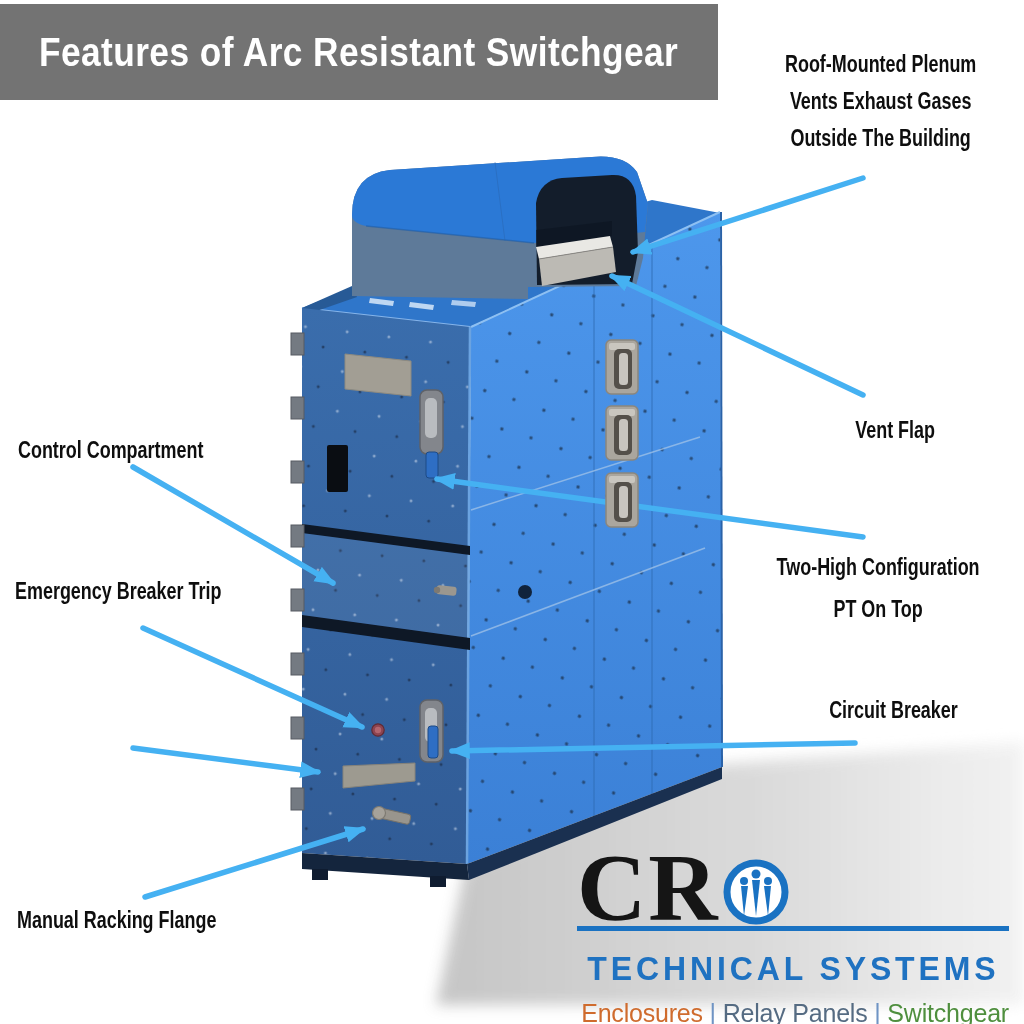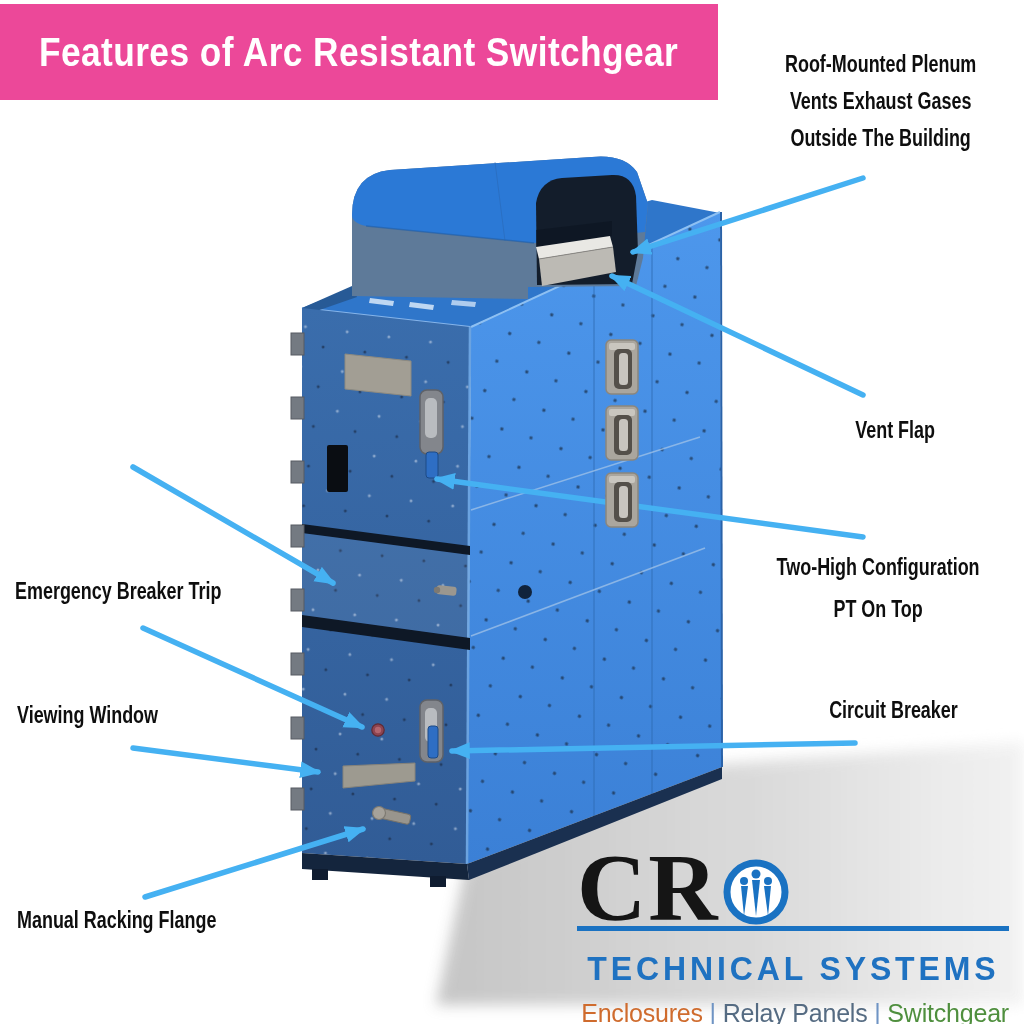--- a/index.html
+++ b/index.html
@@ -1,21 +1,21 @@
 <!DOCTYPE html>
 <html><head>
 <meta charset="utf-8">
 <style>
   html,body{margin:0;padding:0;background:#ffffff;}
   #stage{position:relative;width:1024px;height:1024px;background:#ffffff;overflow:hidden;
          font-family:"Liberation Sans",sans-serif;}
   svg{position:absolute;left:0;top:0;}
 
   
-  .banner{position:absolute;left:0;top:4px;width:718px;height:96px;background:#ec4899;
+  .banner{position:absolute;left:0;top:4px;width:718px;height:96px;background:#737373;
           display:flex;align-items:center;justify-content:center;}
   .banner-text{color:#ffffff;font-weight:700;font-size:41px;display:inline-block;
                transform:scaleX(0.86);transform-origin:50% 50%;white-space:nowrap;letter-spacing:0.5px;}
 
   
   .lbl{position:absolute;color:#0e0e0e;font-weight:700;font-size:23px;line-height:36px;}
   .lbl .cond{display:inline-block;transform:scaleX(0.78);white-space:pre-line;}
   .lbl.left-a .cond{transform-origin:0 50%;}
   .lbl.center-a{text-align:center;}
   .lbl.center-a .cond{transform-origin:50% 50%;}
@@ -213,25 +213,25 @@
   </div>
 
   <div id="lbl-roof" class="lbl center-a">
     <span class="cond">Roof-Mounted Plenum
 Vents Exhaust Gases
 Outside The Building</span>
   </div>
   <div id="lbl-vent" class="lbl center-a">
     <span class="cond">Vent Flap</span>
   </div>
+  <div id="lbl-control" class="lbl left-a">
+    <span class="cond">Control Compartment</span>
+  </div>
   <div id="lbl-emergency" class="lbl left-a">
     <span class="cond">Emergency Breaker Trip</span>
-  </div>
-  <div id="lbl-viewing" class="lbl left-a">
-    <span class="cond">Viewing Window</span>
   </div>
   <div id="lbl-racking" class="lbl left-a">
     <span class="cond">Manual Racking Flange</span>
   </div>
   <div id="lbl-twohigh" class="lbl center-a">
     <span class="cond">Two-High Configuration
 PT On Top</span>
   </div>
   <div id="lbl-breaker" class="lbl center-a">
     <span class="cond">Circuit Breaker</span>

